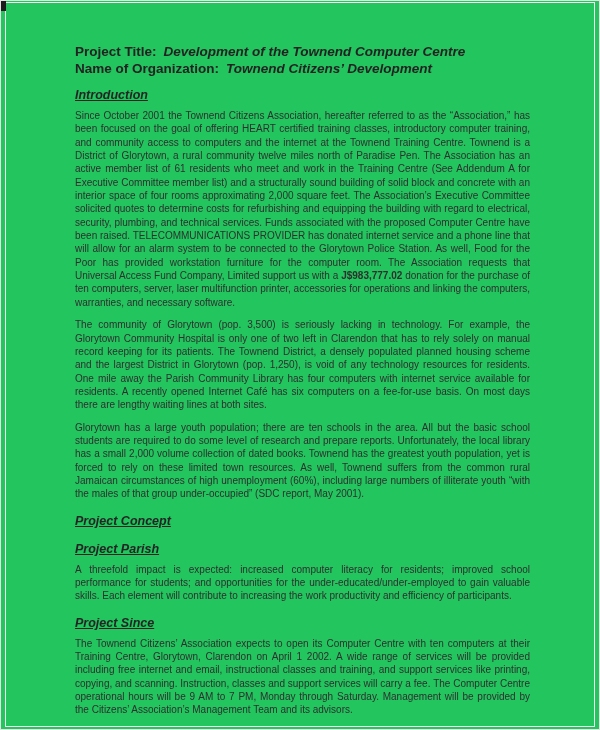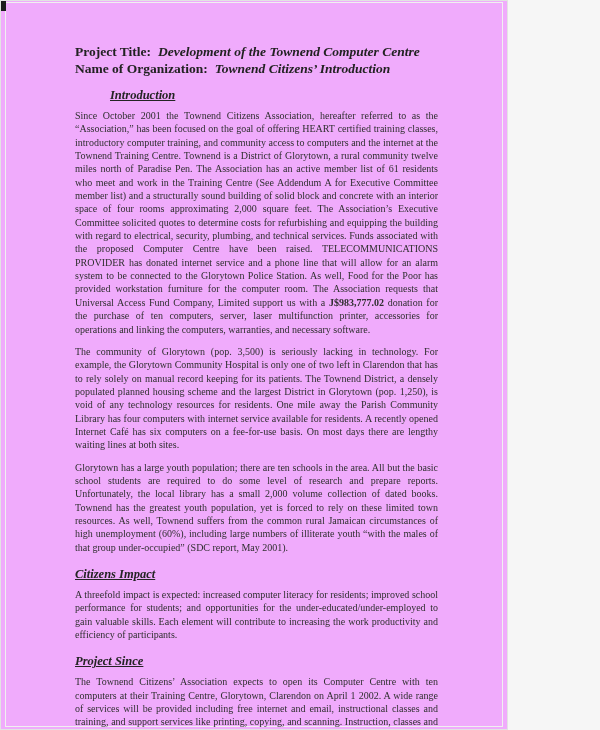--- a/index.html
+++ b/index.html
@@ -2,27 +2,27 @@
 <html><head>
 <meta charset="utf-8">
 <style>
   html, body {
     margin: 0;
     padding: 0;
     background: #f6f6f6;
   }
   .page {
     position: relative;
-    width: 508px;
+    width: 600px;
     height: 730px;
     box-sizing: border-box;
-    background: #f0abfc;
+    background: #22c55e;
     border: 1px solid #e3e3e3;
     overflow: hidden;
-    font-family: Liberation Serif, serif;
+    font-family: Liberation Sans, sans-serif;
     color: #2e2e2e;
   }
   .scan-edge {
     position: absolute;
     left: 4px;
     right: 4px;
     top: 1px;
     bottom: 2px;
     border: 1px solid #f0f0f0;
     pointer-events: none;
@@ -54,21 +54,20 @@
     font-size: 12.5px;
     line-height: 15px;
     font-weight: bold;
     font-style: italic;
     text-decoration: underline;
     color: #242424;
     margin: 13px 0 6px 0;
   }
   .section-heading.first {
     margin-top: 11px;
-    margin-left: 35px;
   }
   .para {
     margin: 0 0 9px 0;
     font-size: 10px;
     line-height: 13.35px;
     text-align: justify;
     color: #2f2f2f;
   }
   .bold {
     font-weight: bold;
@@ -78,32 +77,33 @@
 <body>
 
 <div class="page">
   <div class="scan-edge"></div>
   <div class="corner-mark"></div>
 
   <div class="content">
 
     <div>
       <p class="hline"><span>Project Title:</span><span class="hvalue">Development of the Townend Computer Centre</span></p>
-      <p class="hline"><span>Name of Organization:</span><span class="hvalue">Townend Citizens’ Introduction</span></p>
+      <p class="hline"><span>Name of Organization:</span><span class="hvalue">Townend Citizens’ Development</span></p>
     </div>
 
     <h2 class="section-heading first">Introduction</h2>
 
     <p class="para"><span>Since October 2001 the Townend Citizens Association, hereafter referred to as the “Association,” has been focused on the goal of offering HEART certified training classes, introductory computer training, and community access to computers and the internet at the Townend Training Centre.  Townend is a District of Glorytown, a rural community twelve miles north of Paradise Pen.  The Association has an active member list of 61 residents who meet and work in the Training Centre (See Addendum A for Executive Committee member list) and a structurally sound building of solid block and concrete with an interior space of four rooms approximating 2,000 square feet.  The Association’s Executive Committee solicited quotes to determine costs for refurbishing and equipping the building with regard to electrical, security, plumbing, and technical services.  Funds associated with the proposed Computer Centre have been raised.  TELECOMMUNICATIONS PROVIDER has donated internet service and a phone line that will allow for an alarm system to be connected to the Glorytown Police Station.  As well, Food for the Poor has provided workstation furniture for the computer room.  The Association requests that Universal Access Fund Company, Limited support us with a </span><span class="bold">J$983,777.02</span><span> donation for the purchase of ten computers, server, laser multifunction printer, accessories for operations and linking the computers, warranties, and necessary software.</span></p>
 
     <p class="para">The community of Glorytown (pop. 3,500) is seriously lacking in technology.  For example, the Glorytown Community Hospital is only one of two left in Clarendon that has to rely solely on manual record keeping for its patients.  The Townend District, a densely populated planned housing scheme and the largest District in Glorytown (pop. 1,250), is void of any technology resources for residents.  One mile away the Parish Community Library has four computers with internet service available for residents.  A recently opened Internet Café has six computers on a fee-for-use basis.  On most days there are lengthy waiting lines at both sites.</p>
 
     <p class="para">Glorytown has a large youth population; there are ten schools in the area.  All but the basic school students are required to do some level of research and prepare reports.  Unfortunately, the local library has a small 2,000 volume collection of dated books.  Townend has the greatest youth population, yet is forced to rely on these limited town resources.  As well, Townend suffers from the common rural Jamaican circumstances of high unemployment (60%), including large numbers of illiterate youth “with the males of that group under-occupied” (SDC report, May 2001).</p>
 
+    <h2 class="section-heading">Project Concept</h2>
 
-    <h2 class="section-heading">Citizens Impact</h2>
+    <h2 class="section-heading">Project Parish</h2>
     <p class="para">A threefold impact is expected: increased computer literacy for residents; improved school performance for students; and opportunities for the under-educated/under-employed to gain valuable skills.  Each element will contribute to increasing the work productivity and efficiency of participants.</p>
 
     <h2 class="section-heading">Project Since</h2>
     <p class="para">The Townend Citizens’ Association expects to open its Computer Centre with ten computers at their Training Centre, Glorytown, Clarendon on April 1 2002.  A wide range of services will be provided including free internet and email, instructional classes and training, and support services like printing, copying, and scanning.  Instruction, classes and support services will carry a fee.  The Computer Centre operational hours will be 9 AM to 7 PM, Monday through Saturday.  Management will be provided by the Citizens’ Association’s Management Team and its advisors.</p>
 
   </div>
 </div>
 
 </body></html>

